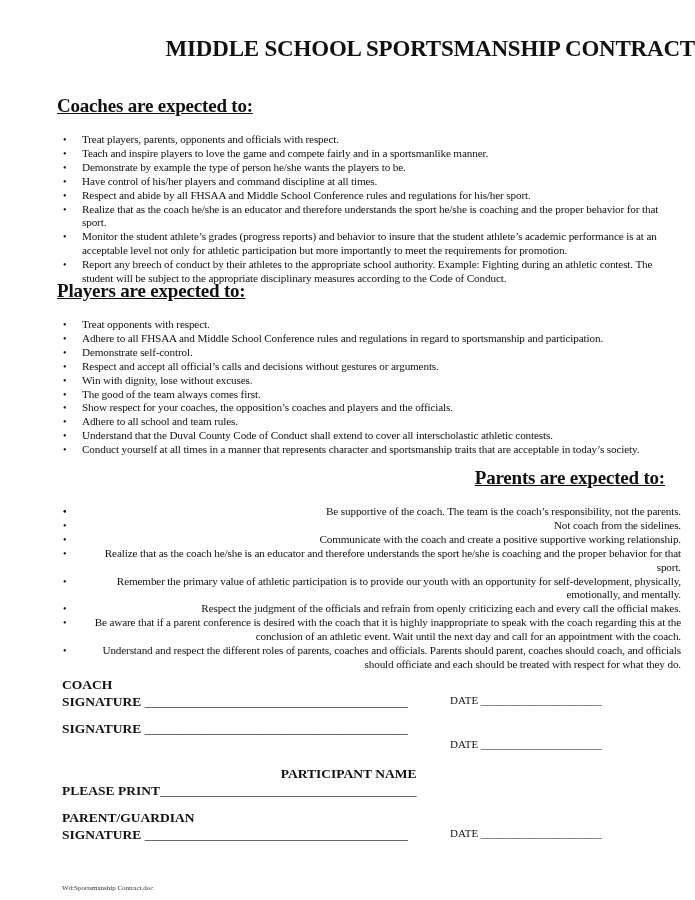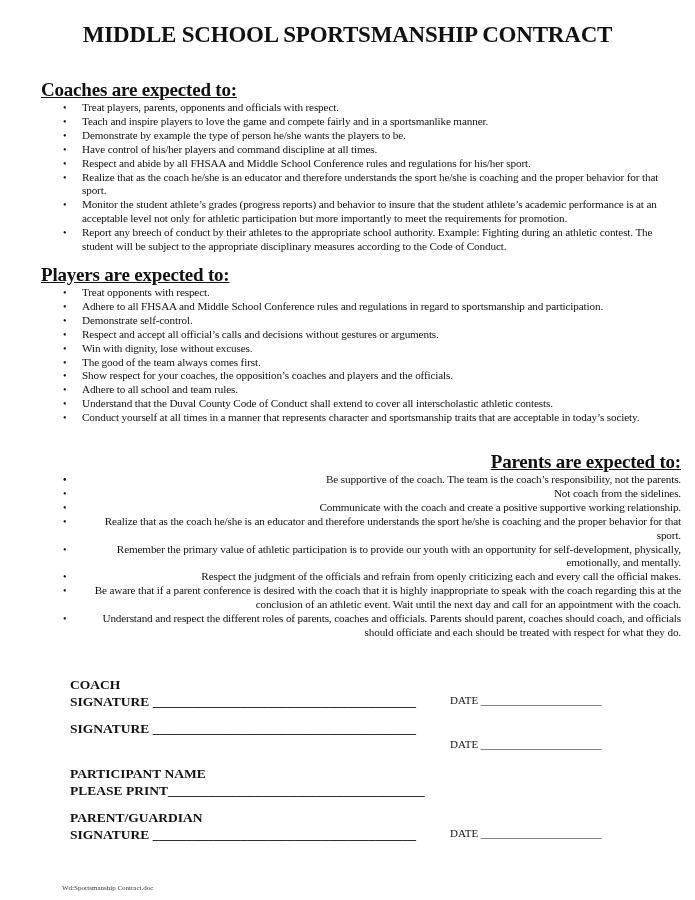--- a/index.html
+++ b/index.html
@@ -1,39 +1,39 @@
 <!DOCTYPE html>
 <html><head>
 <meta charset="utf-8">
 <style>
   html, body { margin: 0; padding: 0; background: #ffffff; }
   body {
     width: 695px; height: 900px; position: relative; overflow: hidden;
     font-family: "Liberation Serif", serif; color: #111;
   }
   .title {
-    position: absolute; left: 0; top: 22px; width: 695px;
-    text-align: center; font-weight: bold; font-size: 23px; letter-spacing: -0.2px;
+    position: absolute; left: 0; top: 36px; width: 695px;
+    text-align: right; font-weight: bold; font-size: 23px; letter-spacing: -0.2px;
   }
   .section { position: absolute; left: 41px; width: 640px; }
   .section h2 {
-    margin: 0; font-size: 19px; font-weight: bold; text-decoration: underline;
+    margin: 16px; font-size: 19px; font-weight: bold; text-decoration: underline;
     line-height: 22px; letter-spacing: -0.2px;
   }
   .section ul { list-style: none; margin: 0; padding: 0; }
   .section li {
     position: relative; padding-left: 41px; font-size: 11.2px; line-height: 13.9px;
     letter-spacing: -0.15px;
   }
   .section li .bullet {
     position: absolute; left: 22px; top: 0; font-size: 10px;
   }
   .it { }
-  .sig { position: absolute; left: 70px; font-weight: bold; font-size: 13.5px; line-height: 17px; }
-  .sig .line { font-weight: bold; }
+  .sig { position: absolute; left: 62px; font-weight: bold; font-size: 13.5px; line-height: 17px; }
+  .sig .line { font-weight: normal; }
   .date { position: absolute; left: 450px; font-size: 11px; }
   .footer { position: absolute; left: 62px; top: 884px; font-size: 7px; color: #333; }
 </style>
 </head>
 <body>
 
 <div class="title">MIDDLE SCHOOL SPORTSMANSHIP CONTRACT</div>
 
 <div class="section" style="top:79px;">
   <h2>Coaches are expected to:</h2>
@@ -88,21 +88,21 @@
   <span>DATE</span> <span>______________________</span>
 </div>
 
 <div class="sig" style="top:720px;">
   <div><span>SIGNATURE</span> <span class="line">_______________________________________</span></div>
 </div>
 <div class="date" style="top:738px;">
   <span>DATE</span> <span>______________________</span>
 </div>
 
-<div class="sig" style="top:765px;">
+<div class="sig" style="top:765px;text-align:right;">
   <div>PARTICIPANT NAME</div>
   <div><span>PLEASE PRINT</span><span class="line">______________________________________</span></div>
 </div>
 
 <div class="sig" style="top:809px;">
   <div>PARENT/GUARDIAN</div>
   <div><span>SIGNATURE</span> <span class="line">_______________________________________</span></div>
 </div>
 <div class="date" style="top:827px;">
   <span>DATE</span> <span>______________________</span>

